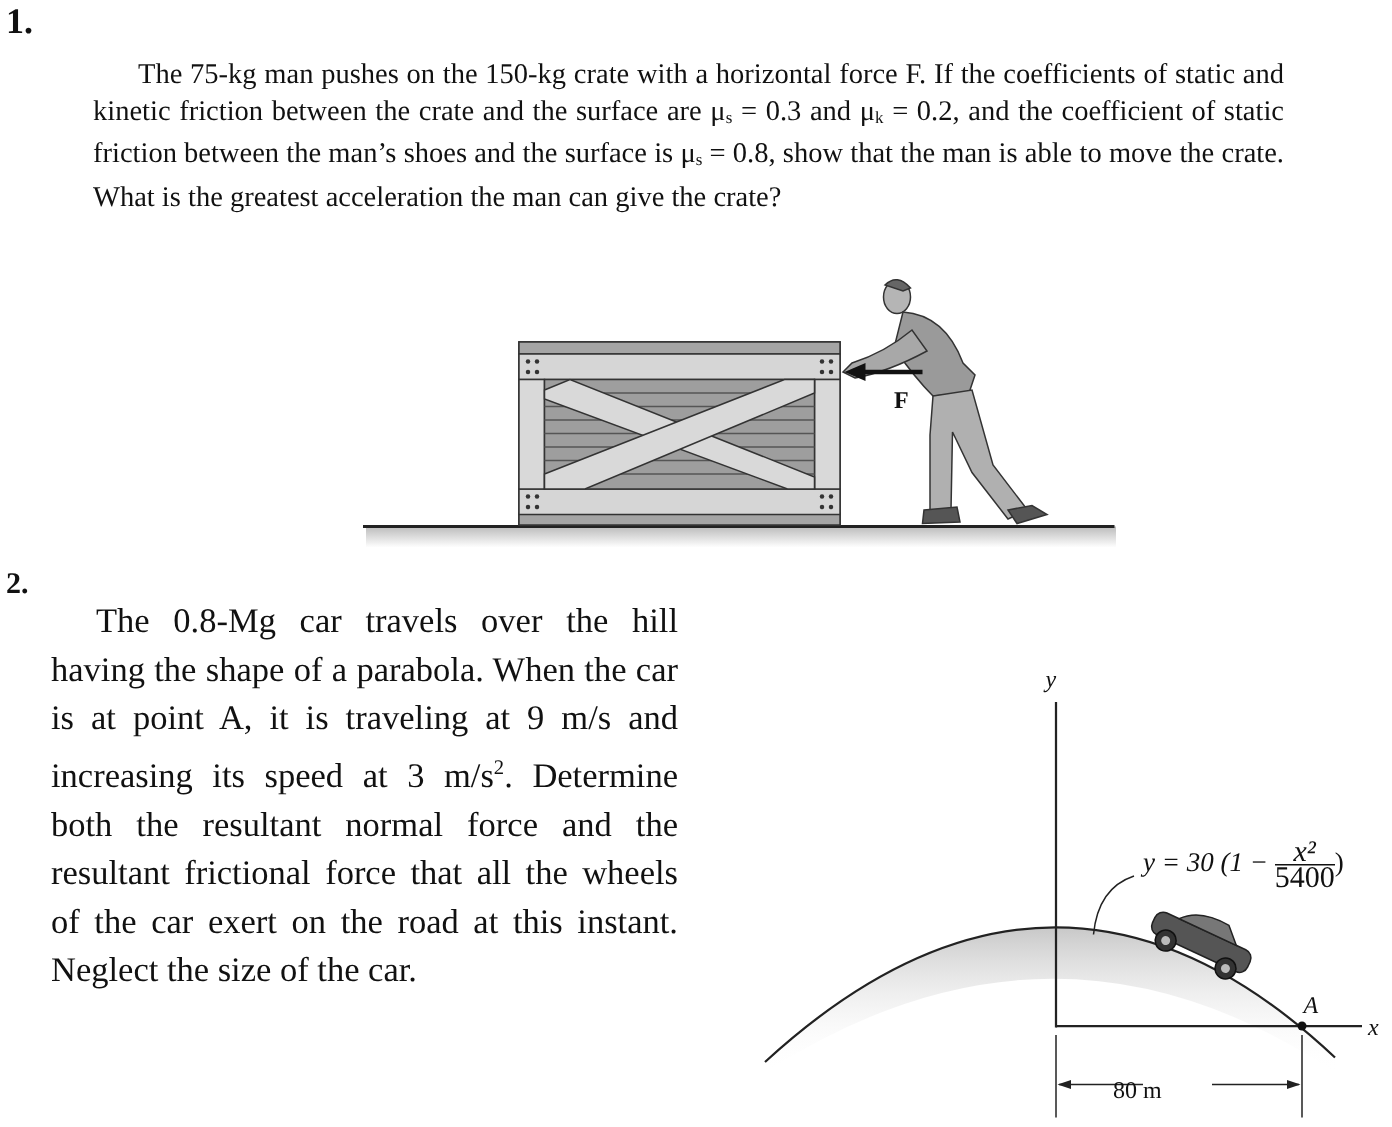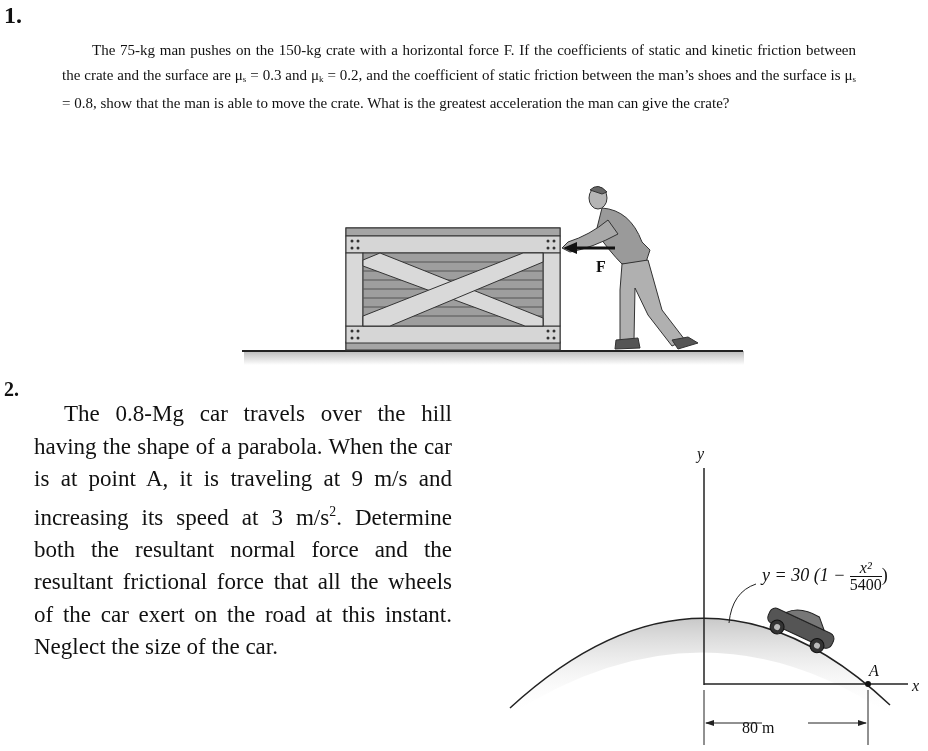--- a/index.html
+++ b/index.html
@@ -1,26 +1,26 @@
 <!DOCTYPE html>
 <html><head>
 <meta charset="utf-8">
 <style>
   html, body { margin: 0; padding: 0; background: #ffffff; }
   body { width: 928px; height: 751px; position: relative; overflow: hidden; font-family: "Liberation Serif", "DejaVu Serif", serif; color: #111; }
   .num { position: absolute; font-weight: bold; font-size: 24px; }
-  .p1 { position: absolute; left: 62px; top: 38px; width: 794px; font-size: 15px; line-height: 24.5px; text-align: justify; }
+  .p1 { position: absolute; left: 62px; top: 38px; width: 794px; font-size: 19px; line-height: 24.5px; text-align: justify; }
   .p1 .indent { display: inline-block; width: 30px; }
   .p2 { position: absolute; left: 34px; top: 398px; width: 418px; font-size: 23px; line-height: 32.5px; text-align: justify; }
   .p2 .indent { display: inline-block; width: 30px; }
   sub.s { font-size: 60%; vertical-align: -2px; }
   sup { font-size: 60%; }
   svg { position: absolute; }
   .eq { position: absolute; left: 762px; top: 560px; font-size: 18px; white-space: nowrap; }
-  .frac { display: inline-block; vertical-align: middle; text-align: center; font-size: 16px; line-height: 16px; }
+  .frac { display: inline-block; vertical-align: middle; text-align: center; font-size: 20px; line-height: 16px; }
   .frac .top { display: block; border-bottom: 1px solid #111; padding: 0 2px; font-style: italic; }
   .frac .bot { display: block; }
   .lbl { position: absolute; font-size: 16px; }
   .it { font-style: italic; }
 </style>
 </head>
 <body>
 
 <div class="num" style="left:4px; top:2px;">1.</div>
 <div class="p1"><span class="indent"></span><span>The 75-kg man pushes on the 150-kg crate with a horizontal force F. If the coefficients of static and kinetic friction between the crate and the surface are μ</span><sub class="s">s</sub><span> = 0.3 and μ</span><sub class="s">k</sub><span> = 0.2, and the coefficient of static friction between the man’s shoes and the surface is μ</span><sub class="s">s</sub><span> = 0.8, show that the man is able to move the crate. What is the greatest acceleration the man can give the crate?</span></div>

